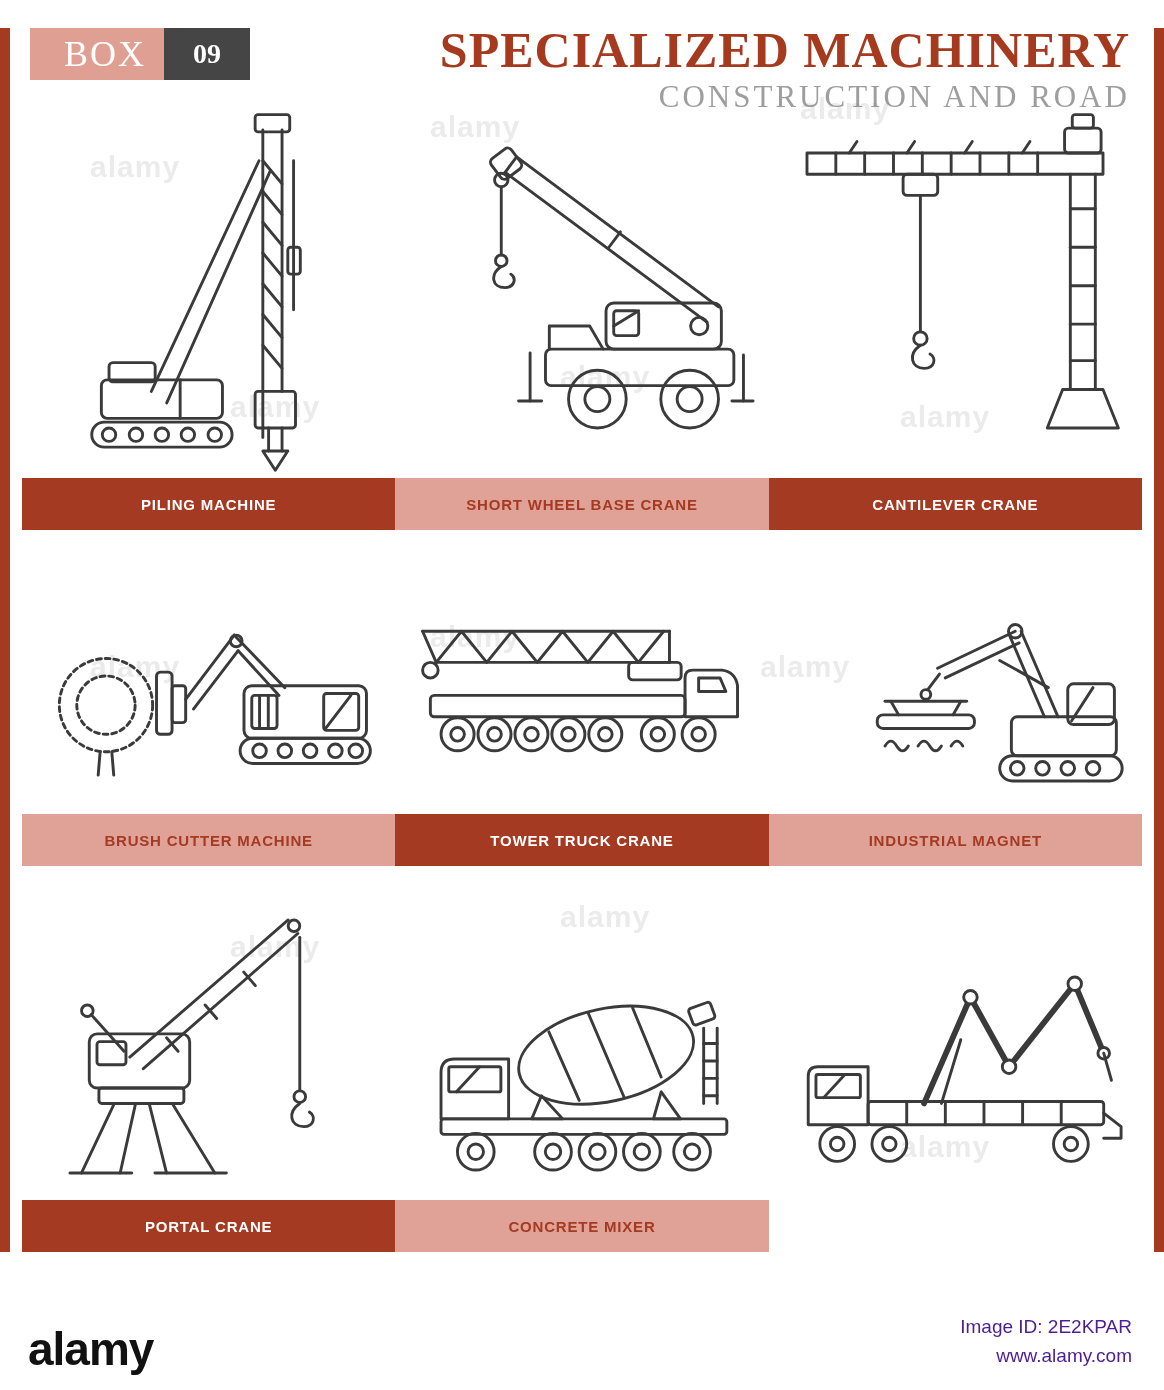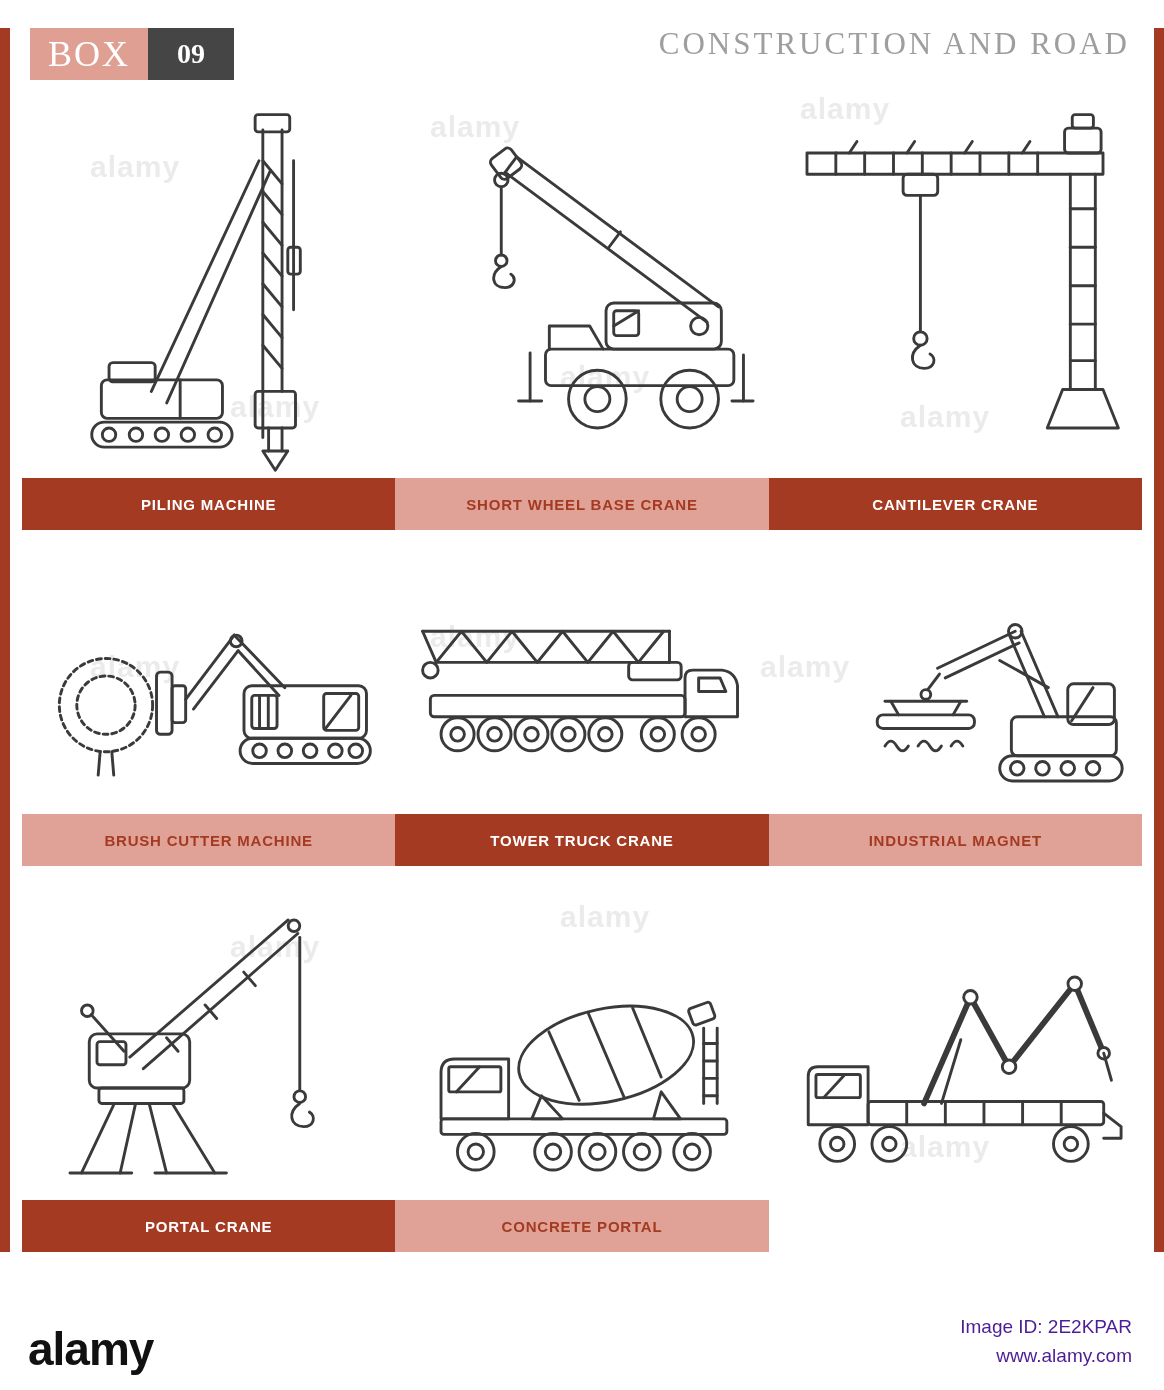--- a/index.html
+++ b/index.html
@@ -8,21 +8,21 @@
 
   
   .edge{position:absolute;top:28px;width:10px;height:1224px;background:#A43A22;}
   .edge.left{left:0;}
   .edge.right{right:0;}
 
   
   .box-tag{position:absolute;left:30px;top:28px;height:52px;display:flex;
            font-family:"Liberation Serif",serif;}
   .box-label{width:118px;background:#DFA093;color:#fff;font-size:36px;letter-spacing:2px;
-             display:flex;align-items:center;justify-content:center;}
+             display:flex;align-items:center;justify-content:center;padding-left:16px;}
   .box-number{width:86px;background:#454545;color:#fff;font-size:28px;font-weight:bold;
               display:flex;align-items:center;justify-content:center;}
   .titles{position:absolute;right:34px;top:24px;text-align:right;
           font-family:"Liberation Serif",serif;}
   .title{color:#A53A1F;font-size:50px;font-weight:bold;letter-spacing:1px;line-height:1.05;}
   .subtitle{color:#9E9E9E;font-size:31px;letter-spacing:3px;margin-top:4px;line-height:1.05;}
 
   
   .row{position:absolute;left:22px;width:1120px;display:grid;grid-template-columns:repeat(3,1fr);}
   .row1{top:88px;}
@@ -57,20 +57,21 @@
 <div class="page">
 
   <div class="edge left"></div>
   <div class="edge right"></div>
 
   <div class="box-tag">
     <div class="box-label">BOX</div>
     <div class="box-number">09</div>
   </div>
   <div class="titles">
+    <div class="title">SPECIALIZED MACHINERY</div>
     <div class="subtitle">CONSTRUCTION AND ROAD</div>
   </div>
 
   <span class="wm" style="left:90px;top:150px">alamy</span>
   <span class="wm" style="left:430px;top:110px">alamy</span>
   <span class="wm" style="left:800px;top:92px">alamy</span>
   <span class="wm" style="left:230px;top:390px">alamy</span>
   <span class="wm" style="left:560px;top:360px">alamy</span>
   <span class="wm" style="left:900px;top:400px">alamy</span>
   <span class="wm" style="left:90px;top:650px">alamy</span>
@@ -354,21 +355,21 @@
               <circle cx="150" cy="200" r="8"></circle>
             <circle cx="196" cy="200" r="19"></circle>
               <circle cx="196" cy="200" r="8"></circle>
             <circle cx="242" cy="200" r="19"></circle>
               <circle cx="242" cy="200" r="8"></circle>
             <circle cx="294" cy="200" r="19"></circle>
               <circle cx="294" cy="200" r="8"></circle>
           </g>
         </svg>
       </div>
-      <div class="label light">CONCRETE PORTAL</div>
+      <div class="label light">CONCRETE MIXER</div>
     </div>
 
     <div class="cell">
       <div class="icon-wrap">
         <svg width="348" height="309" viewBox="0 0 360 320">
           <g class="machine" transform="translate(0,70)">
             <path d="M148 150 L196 40 L236 112 L304 26 L334 98" style="stroke-width:6"></path>
             <circle cx="196" cy="40" r="7" fill="#fff"></circle>
             <circle cx="236" cy="112" r="7" fill="#fff"></circle>
             <circle cx="304" cy="26" r="7" fill="#fff"></circle>

